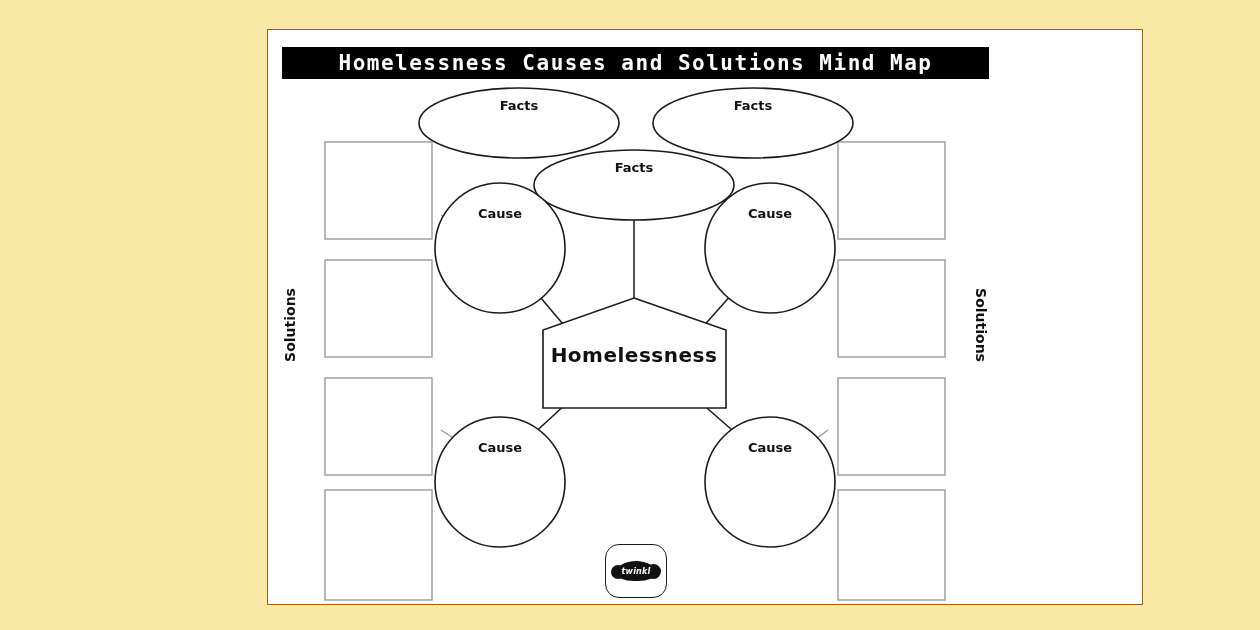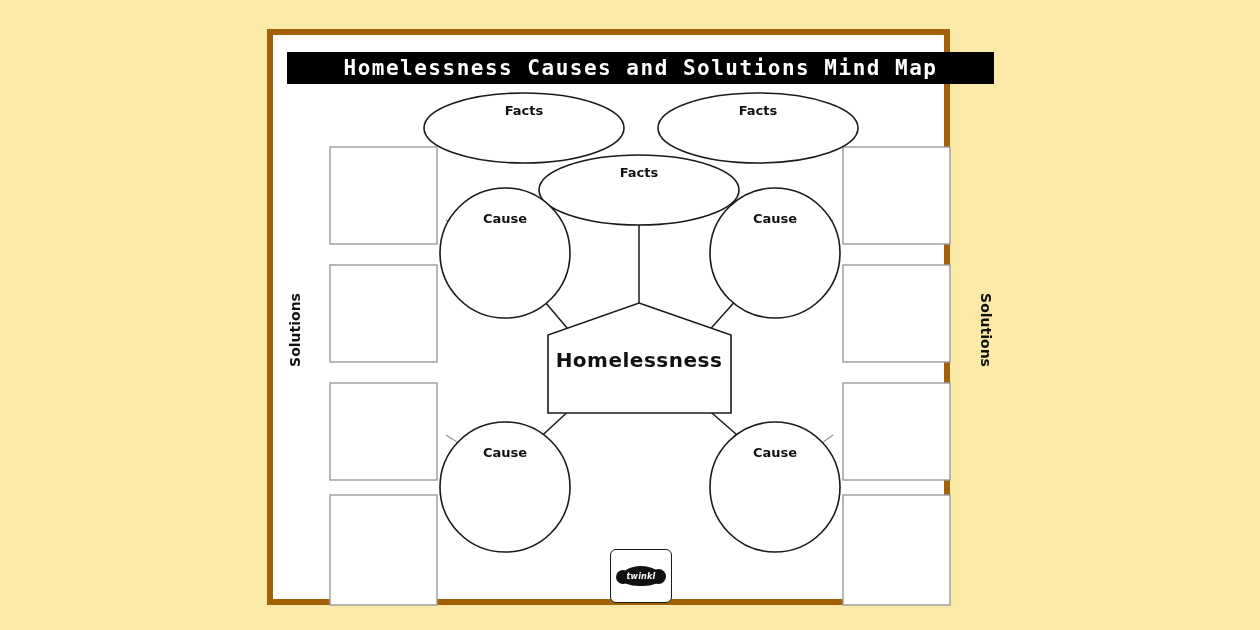--- a/index.html
+++ b/index.html
@@ -17,24 +17,24 @@
     width: 1260px;
     height: 630px;
     background: #fbe9a8;
   }
 
   
   #sheet {
     position: absolute;
     left: 267px;
     top: 29px;
-    width: 683px;
+    width: 876px;
     height: 576px;
     background: #ffffff;
-    border: 6px solid #a16207;
+    border: 1px solid #a16207;
     box-sizing: border-box;
   }
 
   
   #title-bar {
     position: absolute;
     left: 14px;
     top: 17px;
     width: 707px;
     height: 32px;
@@ -101,21 +101,21 @@
 
   
   #logo-badge {
     position: absolute;
     left: 337px;
     top: 514px;
     width: 60px;
     height: 52px;
     background: #ffffff;
     border: 1.5px solid #1a1a1a;
-    border-radius: 6px;
+    border-radius: 14px;
     display: flex;
     align-items: center;
     justify-content: center;
   }
   #logo-blob {
     width: 40px;
     height: 20px;
     background: #111111;
     border-radius: 50% 50% 45% 45% / 60% 60% 40% 40%;
     display: flex;

